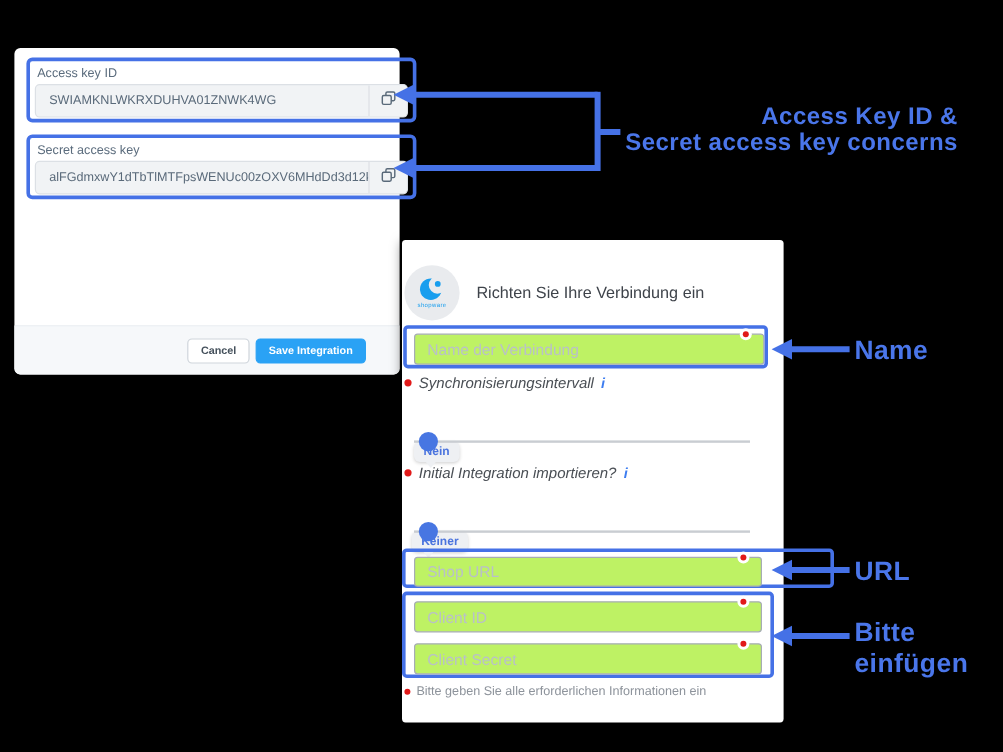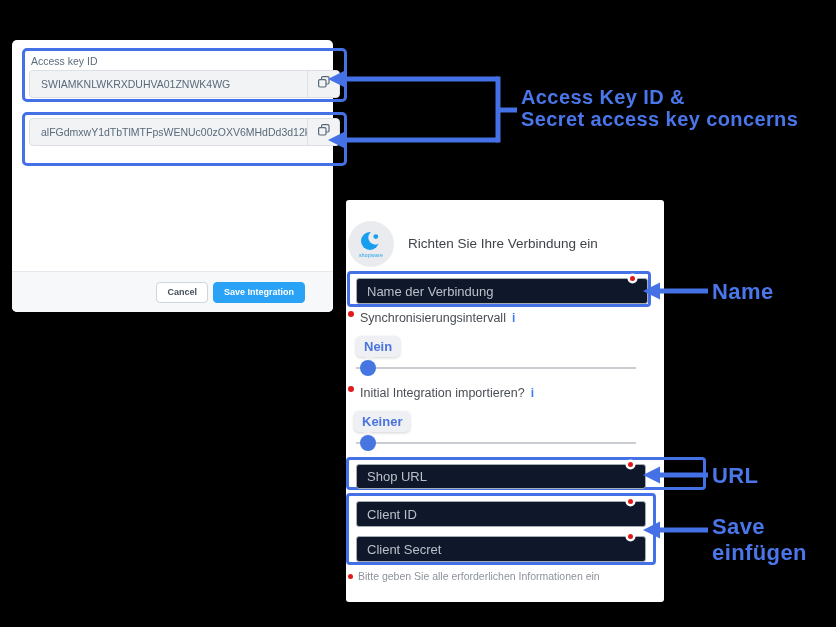--- a/index.html
+++ b/index.html
@@ -25,54 +25,54 @@
   .warn-icon{position:absolute;left:15px;top:11px;}
   .modal-footer{position:absolute;left:0;bottom:0;width:100%;height:41px;
     background:#f6f8fa;border-top:1px solid #e5e9ed;border-radius:0 0 5px 5px;
     display:flex;align-items:center;justify-content:flex-end;gap:5px;padding-right:28px;}
   .btn{height:21px;border-radius:4px;font-size:9px;font-weight:bold;
     display:flex;align-items:center;justify-content:center;cursor:pointer;padding:0 10px;}
   .btn-cancel{background:#fff;border:1px solid #cfd5db;color:#44505b;}
   .btn-save{background:#2aa2f5;border:1px solid #2aa2f5;color:#fff;}
 
   
-  #connection-panel{position:absolute;left:346px;top:200px;width:318px;height:402px;
+  #connection-panel{position:absolute;left:335px;top:200px;width:318px;height:402px;
     background:#fff;border-radius:3px;box-shadow:0 2px 10px rgba(0,0,0,.5);}
   .logo-circle{position:absolute;left:2px;top:21px;width:46px;height:46px;border-radius:50%;
     background:#e9ebee;display:flex;flex-direction:column;align-items:center;justify-content:center;}
   .logo-word{font-size:5px;color:#189eee;letter-spacing:.3px;margin-top:1px;}
   .panel-title{position:absolute;left:62px;top:36px;font-size:13.5px;color:#3e434a;}
   .sw-box-name{left:1px;top:71px;width:304px;height:36px;border-radius:4px;}
   .sw-box-url{left:0px;top:257px;width:360px;height:33px;border-radius:4px;}
   .sw-box-keys{left:0px;top:293px;width:310px;height:72px;border-radius:4px;}
-  .sw-input{position:absolute;background:#0f172a;border:1px solid #a6acb4;border-radius:3px;padding-left:15px;}
+  .sw-input{position:absolute;background:#bef264;border:1px solid #a6acb4;border-radius:3px;padding-left:15px;}
   .sw-input input{position:absolute;left:0;top:0;width:100%;height:100%;border:none;outline:none;
     background:transparent;font-size:13px;color:#6b727b;padding:0 0 0 10px;}
   .sw-input input::placeholder{color:#b9c0c8;opacity:1;}
   .req-dot{position:absolute;top:-3px;right:12px;width:5px;height:5px;border-radius:50%;
     background:#e11919;box-shadow:0 0 0 2.5px #fff;}
-  .form-row{position:absolute;left:2px;display:flex;gap:6px;height:16px;}
+  .form-row{position:absolute;left:2px;display:flex;align-items:center;gap:6px;height:16px;font-style:italic;}
   .red-bullet{width:6px;height:6px;border-radius:50%;background:#e11919;flex:0 0 auto;}
   .row-label{font-size:12.5px;color:#494e54;}
   .info-i{font-size:12px;font-weight:bold;color:#3d7df0;cursor:pointer;}
   .sw-tooltip{position:absolute;background:#eef0f3;border-radius:5px;padding:3px 8px;
-    font-size:13px;font-weight:bold;color:#4b74de;box-shadow:0 1px 3px rgba(0,0,0,.18);}
+    font-size:10px;font-weight:bold;color:#4b74de;box-shadow:0 1px 3px rgba(0,0,0,.18);margin-top:32px;}
   .sw-tooltip:after{content:"";position:absolute;left:9px;bottom:-5px;width:0;height:0;
     border-left:5px solid transparent;border-right:5px solid transparent;border-top:6px solid #eef0f3;}
   .slider-track{position:absolute;height:2px;background:#c9cdd2;width:280px;left:10px;cursor:pointer;}
   .slider-thumb{position:absolute;width:16px;height:16px;border-radius:50%;background:#4776e2;
     left:14px;cursor:pointer;}
   .validation-row{position:absolute;left:2px;top:370px;display:flex;align-items:center;gap:5px;}
   .validation-row .red-bullet{width:5px;height:5px;}
   .validation-text{font-size:10.5px;color:#8d939b;}
 
   
   #arrow-overlay{position:absolute;left:0;top:0;z-index:20;pointer-events:none;}
   .anno-text{position:absolute;color:#4a76ea;font-weight:bold;letter-spacing:.4px;z-index:21;}
-  .anno-copy{left:521px;top:86px;font-size:20px;line-height:22px;}
+  .anno-copy{left:521px;top:86px;font-size:20px;line-height:22px;text-align:right;}
   .anno-name{left:712px;top:279px;font-size:22px;}
   .anno-url{left:712px;top:463px;font-size:22px;}
   .anno-keys{left:712px;top:514px;font-size:22px;line-height:26px;}
 </style>
 </head>
 <body>
 
 <div id="stage">
 
   <div id="integration-modal">
@@ -86,20 +86,21 @@
             <svg width="14" height="14" viewBox="0 0 14 14">
                 <rect x="4.6" y="1.6" width="7.4" height="7.4" rx="1.2" fill="none" stroke="#5a6a7a" stroke-width="1.2"></rect>
                 <rect x="1.6" y="4.6" width="7.4" height="7.4" rx="1.2" fill="#f1f3f5" stroke="#5a6a7a" stroke-width="1.2"></rect>
               </svg>
           </span>
         </div>
       </div>
     </div>
 
     <div class="anno-box key-group" style="top:72px;">
+      <div class="f-label">Secret access key</div>
       <div class="key-field">
         <div class="key-value">alFGdmxwY1dTbTlMTFpsWENUc00zOXV6MHdDd3d12kVxMzlEdDg</div>
         <div class="copy-btn">
           <span>
             <svg width="14" height="14" viewBox="0 0 14 14">
                 <rect x="4.6" y="1.6" width="7.4" height="7.4" rx="1.2" fill="none" stroke="#5a6a7a" stroke-width="1.2"></rect>
                 <rect x="1.6" y="4.6" width="7.4" height="7.4" rx="1.2" fill="#f1f3f5" stroke="#5a6a7a" stroke-width="1.2"></rect>
               </svg>
           </span>
         </div>
@@ -193,17 +194,17 @@
     </g>
   </svg>
 
   <div class="anno-text anno-copy">
     <div>Access Key ID &amp;</div>
     <div>Secret access key concerns</div>
   </div>
   <div class="anno-text anno-name">Name</div>
   <div class="anno-text anno-url">URL</div>
   <div class="anno-text anno-keys">
-    <div>Save</div>
+    <div>Bitte</div>
     <div>einfügen</div>
   </div>
 
 </div>
 
 </body></html>

